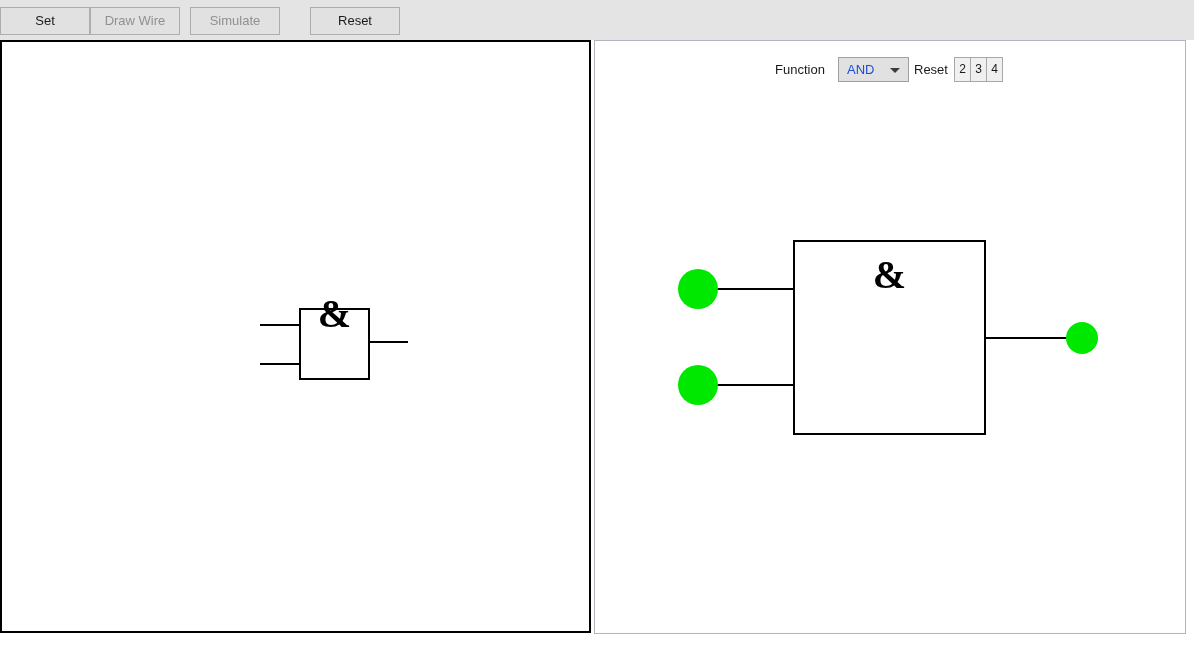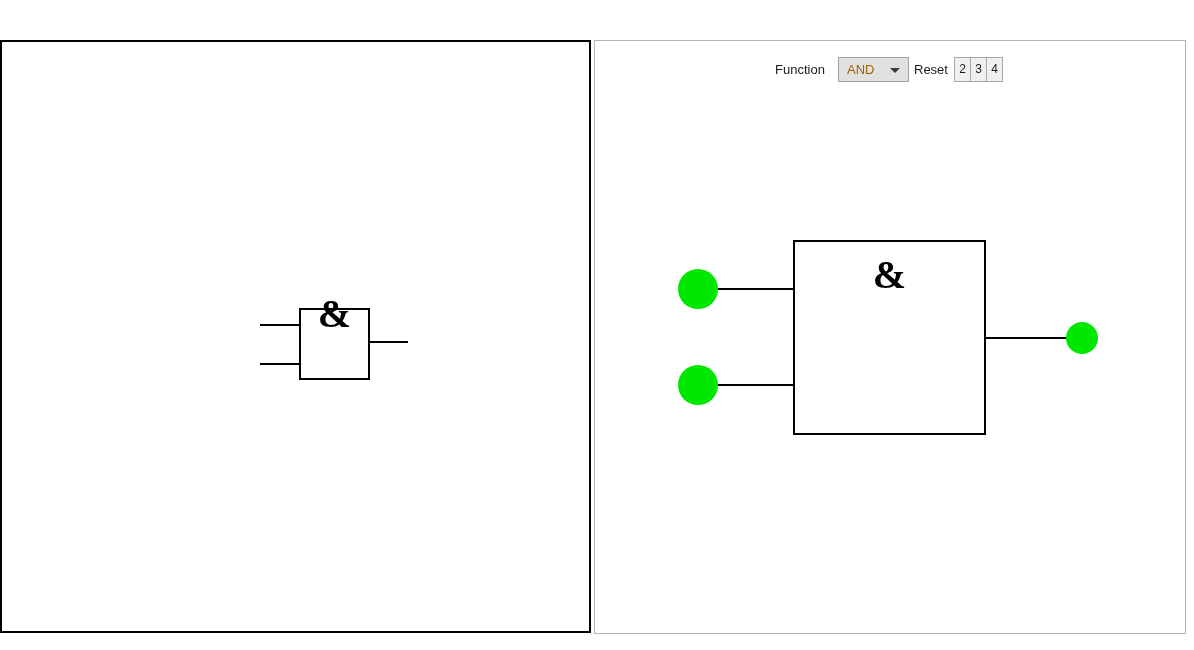--- a/index.html
+++ b/index.html
@@ -108,21 +108,21 @@
     background: #e1e1e1;
     border: 1px solid #a0a0a0;
     box-sizing: border-box;
     cursor: pointer;
   }
   #function-value {
     position: absolute;
     left: 8px;
     top: 4px;
     font-size: 13px;
-    color: #a16207;
+    color: #1d4ed8;
     text-align: right;
   }
   #function-arrow {
     position: absolute;
     right: 8px;
     top: 10px;
     width: 0;
     height: 0;
     border-left: 5px solid transparent;
     border-right: 5px solid transparent;
@@ -221,20 +221,29 @@
 
   #canvas-node-in1 { left: 678px; top: 269px; width: 40px; height: 40px; }
   #canvas-node-in2 { left: 678px; top: 365px; width: 40px; height: 40px; }
   #canvas-node-out { left: 1066px; top: 322px; width: 32px; height: 32px; }
 </style>
 </head>
 <body>
 
 <div id="app">
 
+  <div id="toolbar">
+    <div class="tb-btn" id="btn-set">Set</div>
+
+    <div class="tb-btn disabled" id="btn-drawwire">Draw Wire</div>
+
+    <div class="tb-btn disabled" id="btn-simulate">Simulate</div>
+
+    <div class="tb-btn" id="btn-reset">Reset</div>
+  </div>
 
   <div id="left-panel">
 
     <div class="wire wire-h" id="palette-wire-in1"></div>
     <div class="wire wire-h" id="palette-wire-in2"></div>
     <div class="wire wire-h" id="palette-wire-out"></div>
 
     <div class="gate-box" id="palette-gate-box"></div>
 
     <div class="gate-sym" id="palette-gate-sym">&amp;</div>

